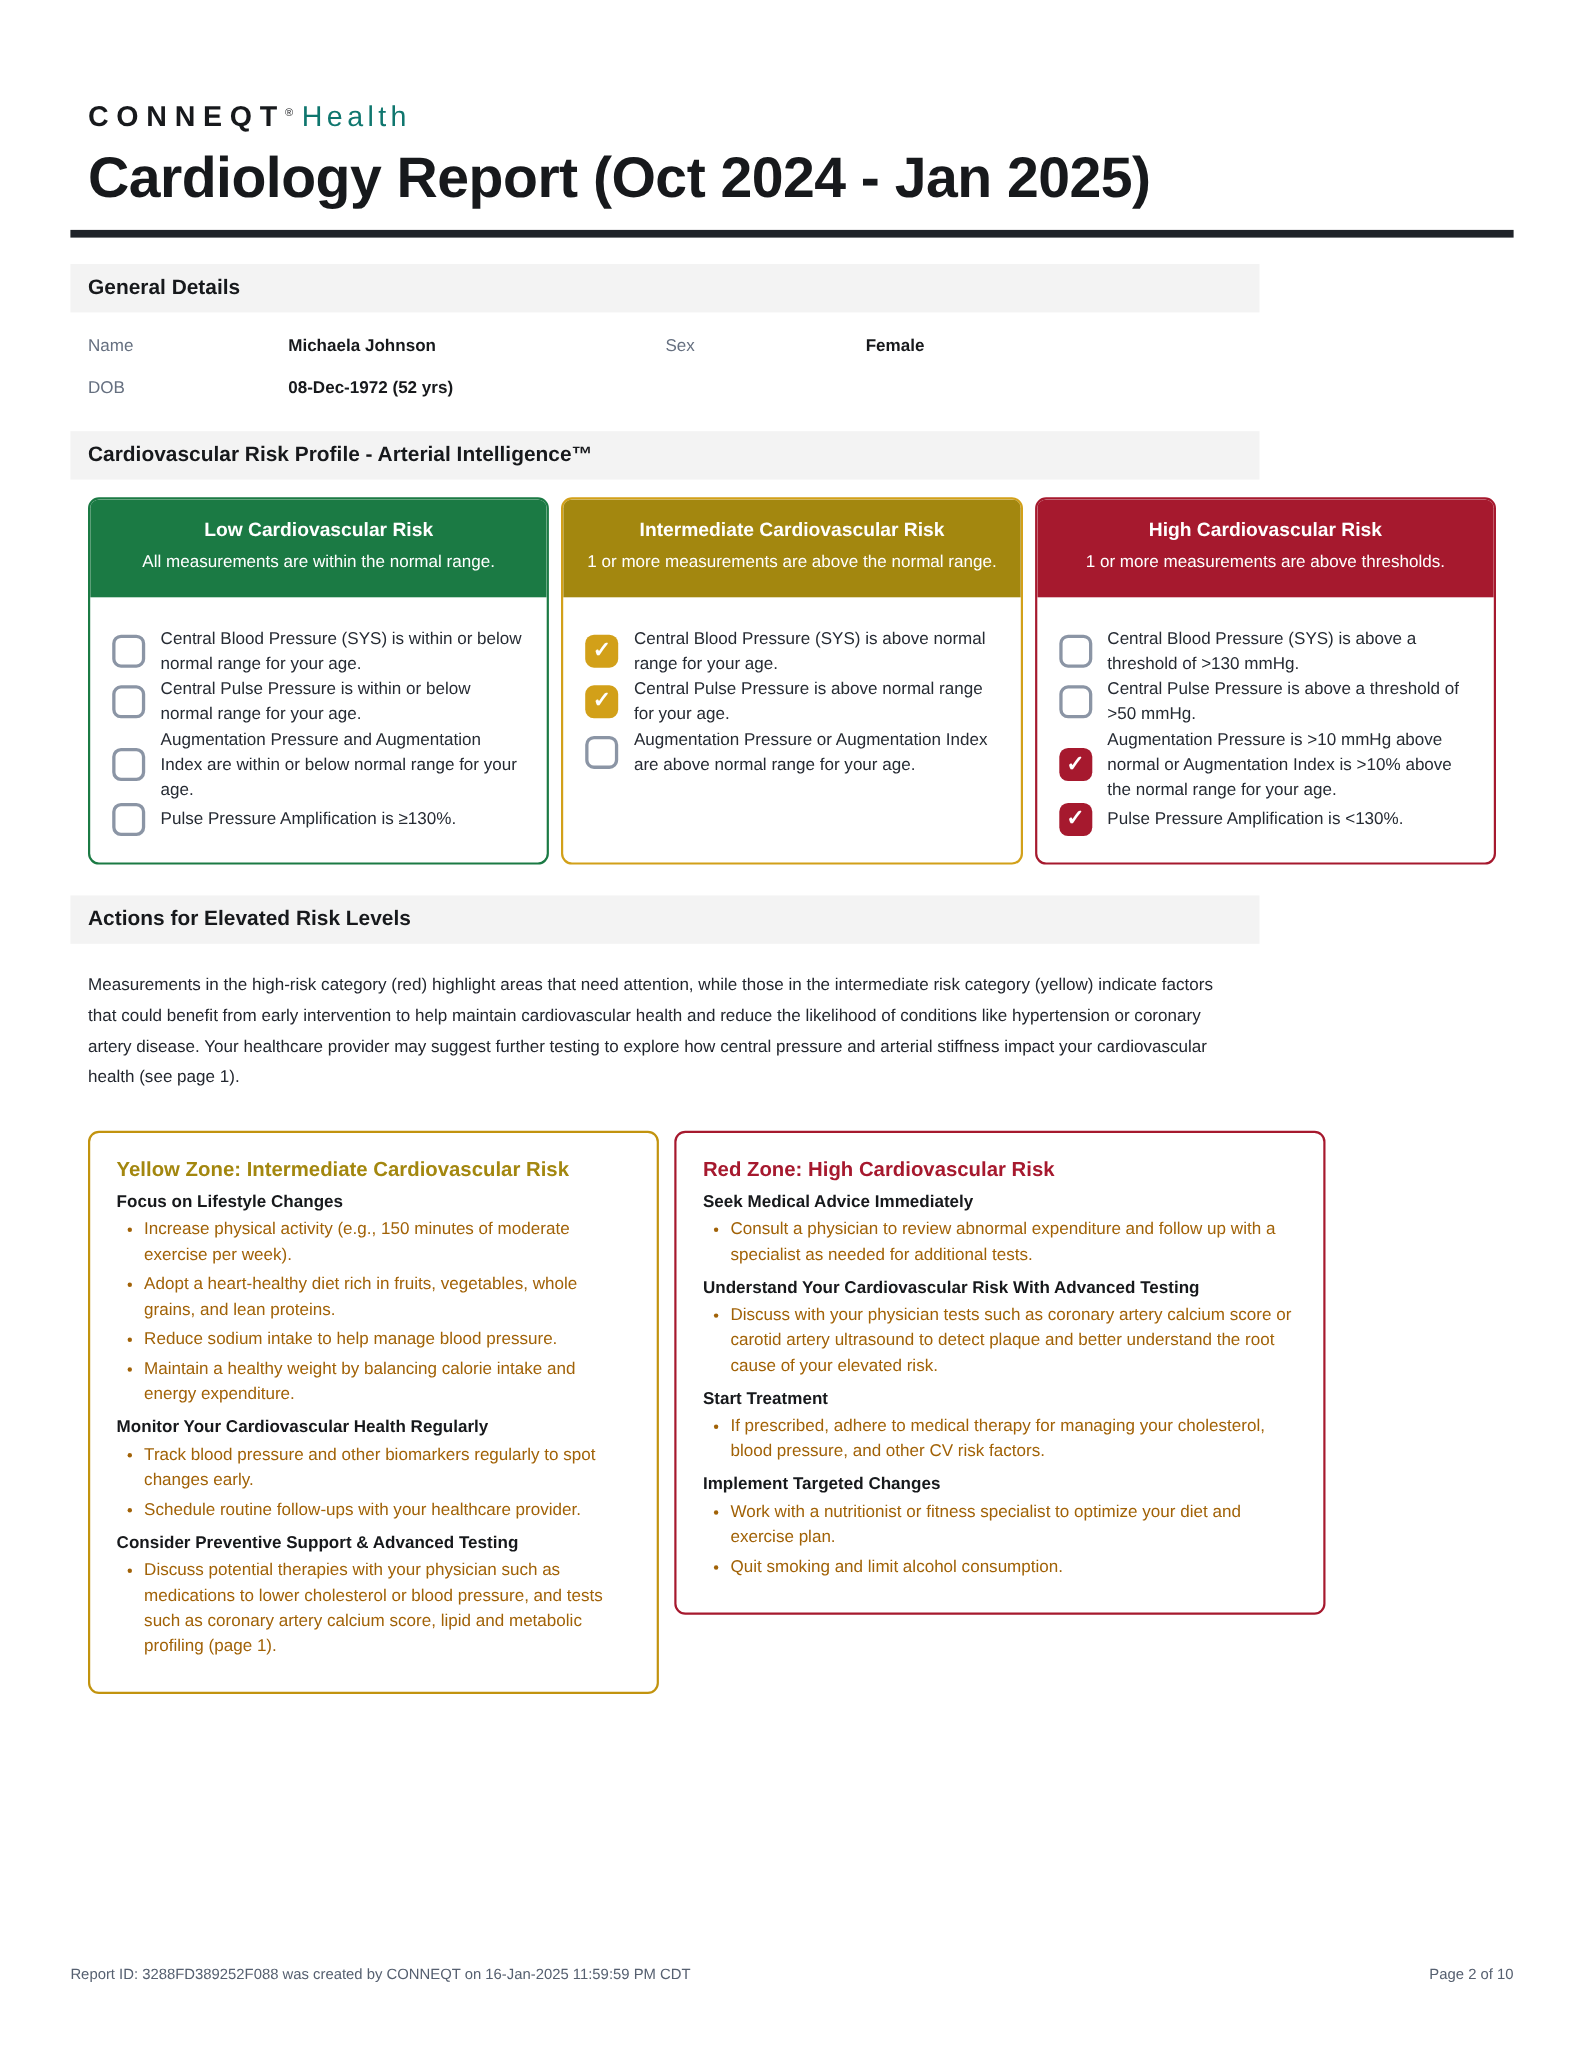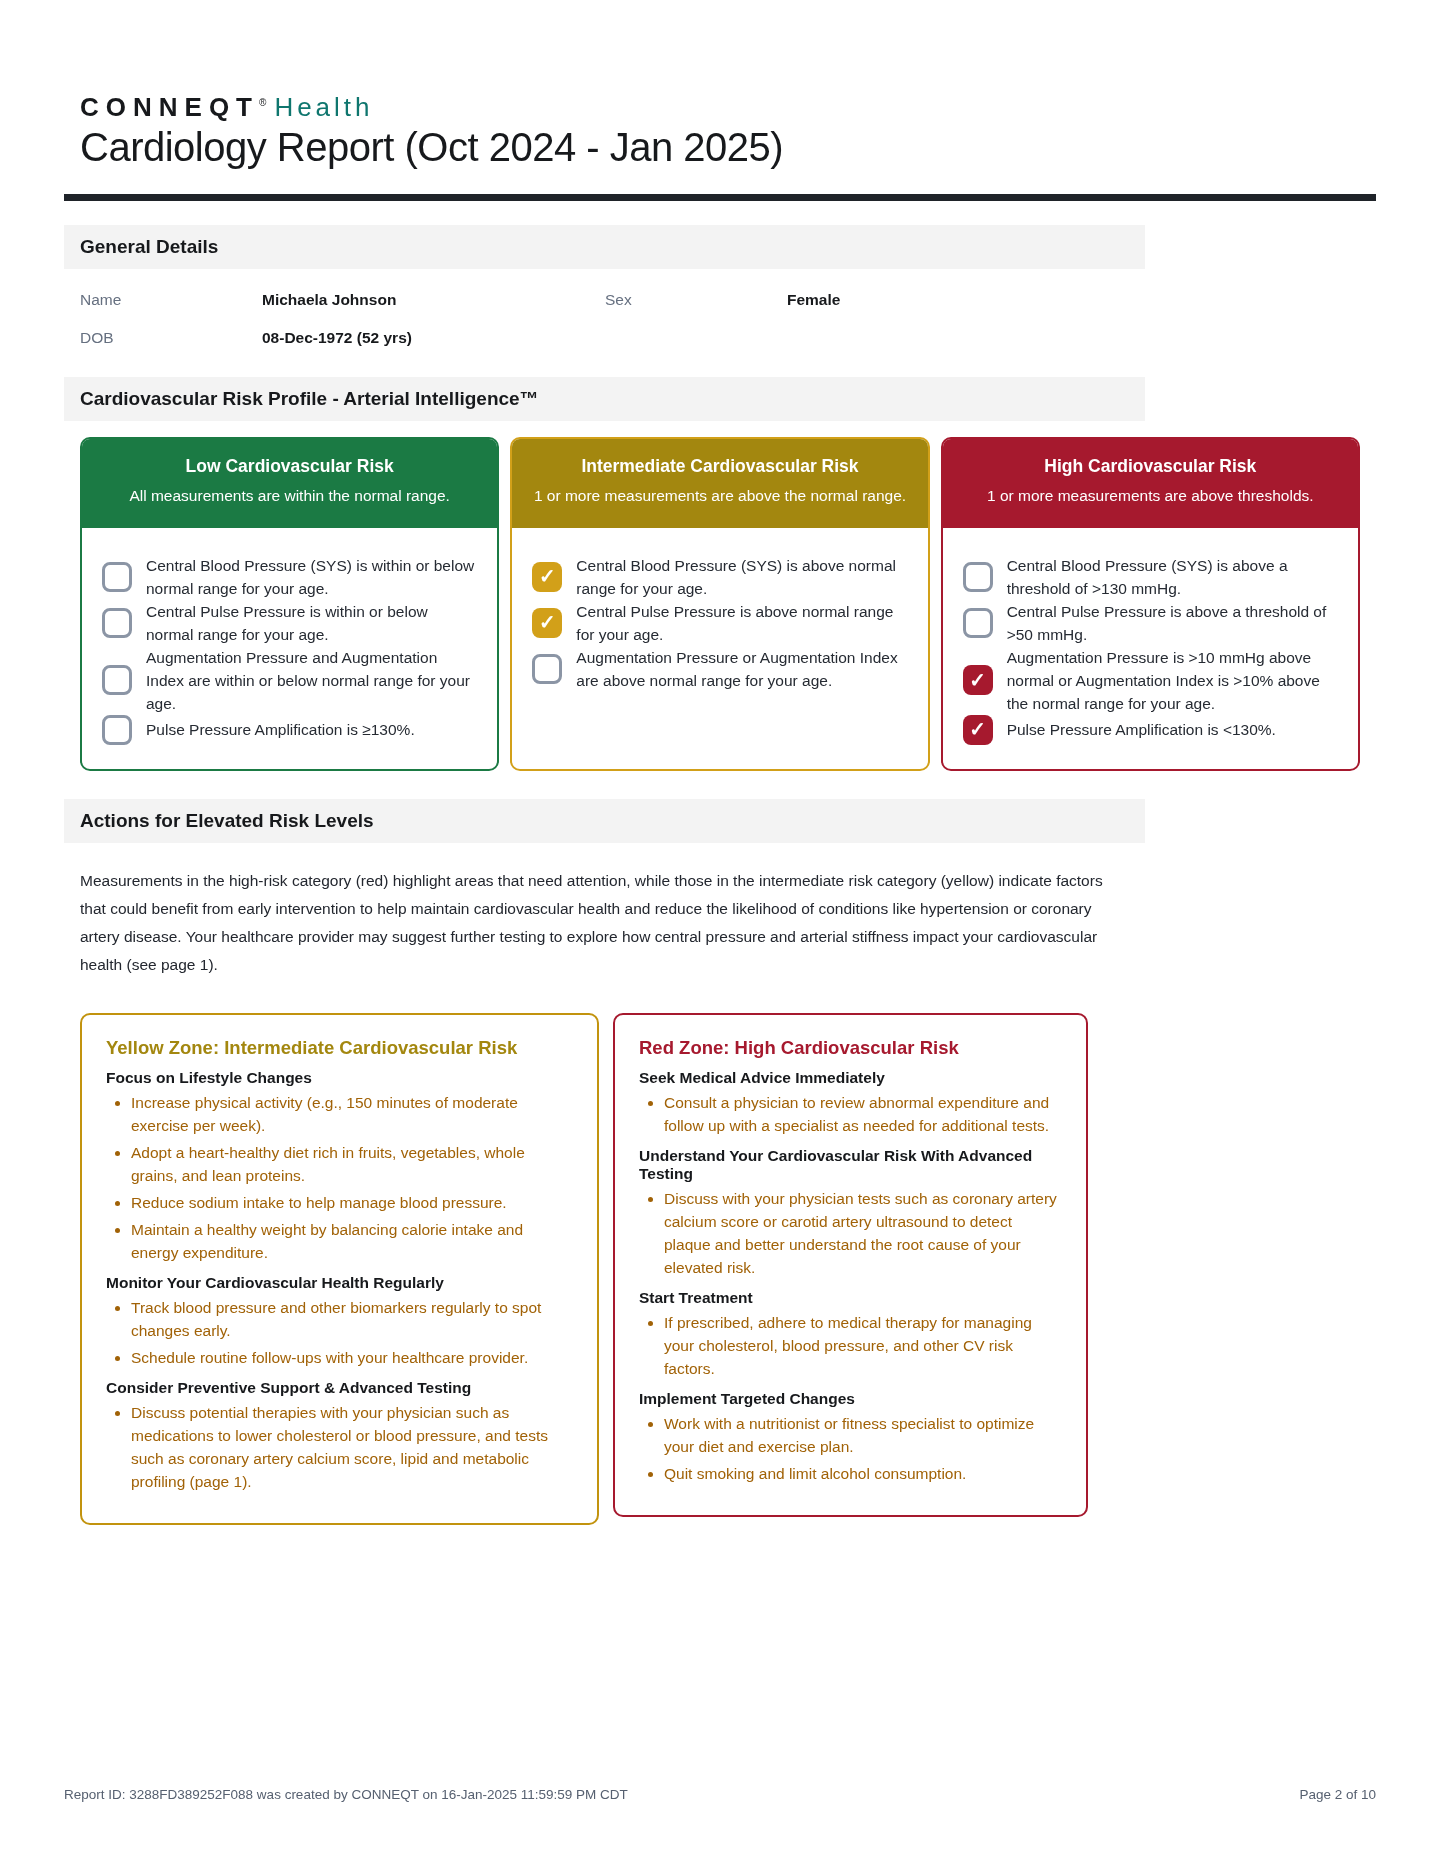--- a/index.html
+++ b/index.html
@@ -11,22 +11,22 @@
   }
   .page { padding: 88px 64px 0 64px; }
 
   
   .header { padding-left: 16px; }
   .logo { font-size: 26px; line-height: 30px; color: #17191C; white-space: nowrap; }
   .logo .brand { font-weight: 700; letter-spacing: 7px; }
   .logo .reg { font-size: 10px; vertical-align: super; letter-spacing: 0; margin-right: 8px; }
   .logo .suffix { font-weight: 400; letter-spacing: 4px; color: #0f766e; }
   .report-title {
-    font-size: 40px; line-height: 50px;
-    font-weight: 400; color: #17191C; letter-spacing: -0.5px;
+    margin-top: 16px; font-size: 52px; line-height: 50px;
+    font-weight: 700; color: #17191C; letter-spacing: -0.5px;
   }
   .title-rule { margin-top: 22px; height: 7px; background: #1F2329; }
 
   
   .section-band {
     width: 1081px; background: #F3F3F3; padding: 10px 16px;
     font-size: 19px; line-height: 24px; font-weight: 700; color: #17191C;
   }
   .band-1 { margin-top: 24px; }
   .band-2 { margin-top: 26px; }
@@ -71,21 +71,21 @@
   .card.red    .checkbox.checked { background: #A6192E; }
 
   
   .intro {
     margin: 24px 16px 0 16px; width: 1045px;
     font-size: 15.5px; line-height: 28px; color: #23272F;
   }
   .zones { display: flex; gap: 14px; align-items: flex-start; margin: 34px 16px 0 16px; }
   .zone { background: #fff; border-radius: 10px; border: 2px solid; padding: 22px 24px 26px 24px; }
   .zone.yellow { border-color: #C2930E; width: 519px; }
-  .zone.red    { border-color: #A6192E; width: 475px; }
+  .zone.red    { border-color: #A6192E; width: 592px; }
   .zone-title { font-size: 18.5px; font-weight: 700; margin-bottom: 8px; }
   .zone.yellow .zone-title { color: #A3870F; }
   .zone.red    .zone-title { color: #A6192E; }
   .zone-section-heading { font-size: 15.5px; font-weight: 700; color: #17191C; margin-top: 10px; margin-bottom: 3px; }
   .zone ul { margin: 0; padding-left: 25px; list-style: disc; }
   .zone li { font-size: 15.5px; line-height: 23px; margin: 4px 0; color: #a16207; }
 
   
   .footer {
     position: absolute; left: 64px; right: 64px; top: 1787px;

